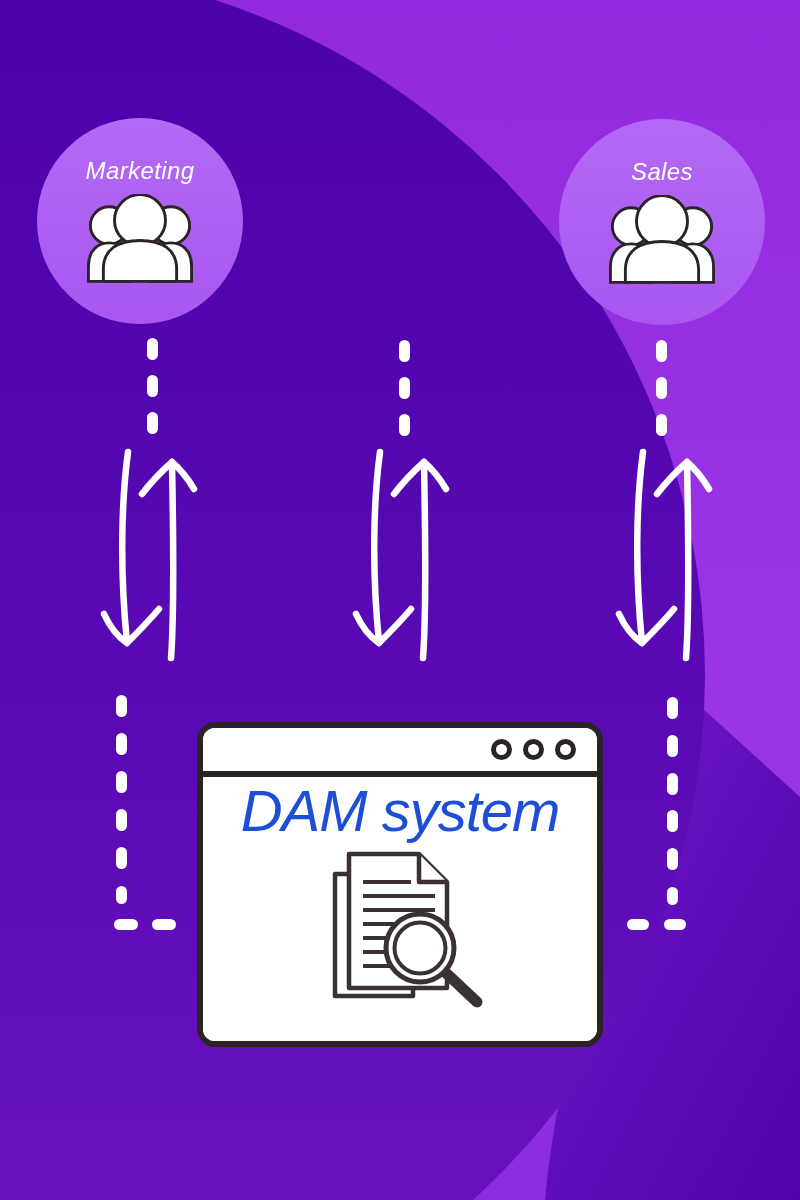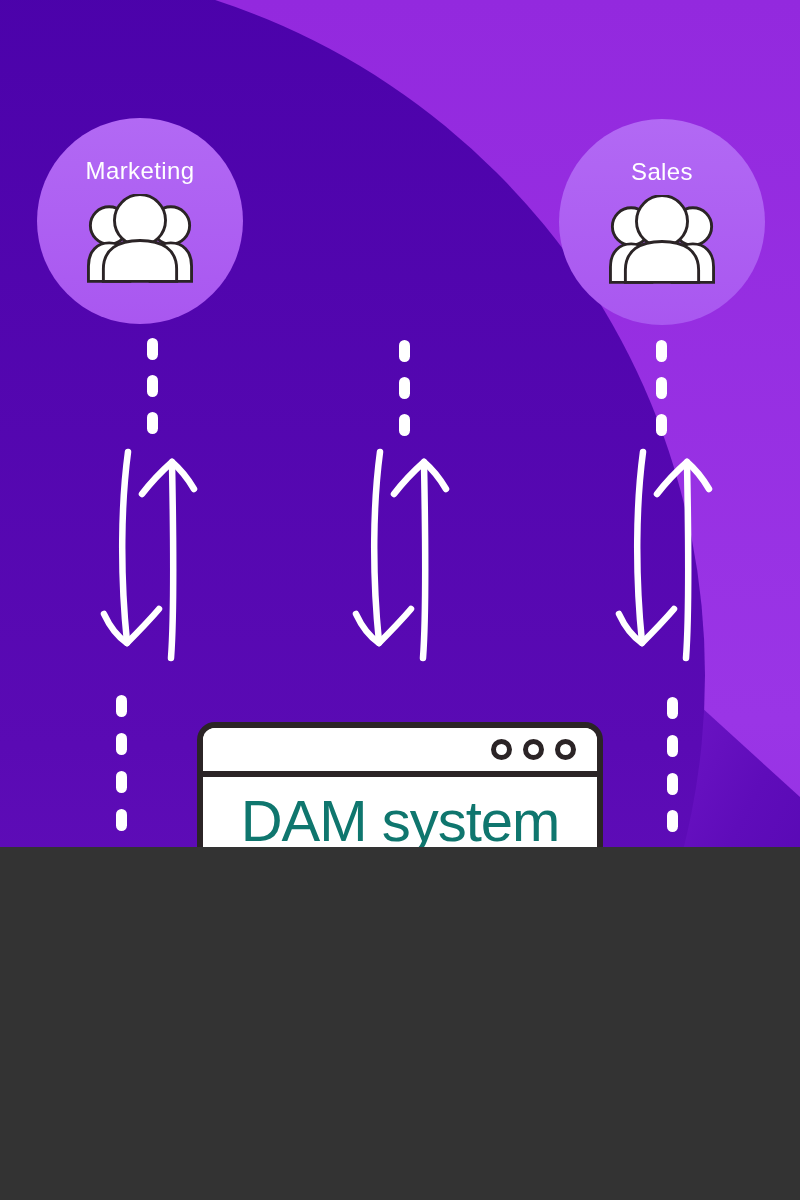--- a/index.html
+++ b/index.html
@@ -1,18 +1,19 @@
 <!DOCTYPE html>
 <html><head>
 <meta charset="utf-8">
 <style>
   html,body{margin:0;padding:0;background:#333;}
   .stage{
-    position:relative;width:800px;height:847px;overflow:hidden;
+    position:relative;width:800px;height:1200px;overflow:hidden;
     font-family:"Liberation Sans",sans-serif;
+    font-style:italic;
     -webkit-font-smoothing:antialiased;
   }
   .bg-svg{position:absolute;left:0;top:0;width:800px;height:1200px;}
 
   
   .dept-circle{
     position:absolute;width:206px;height:206px;border-radius:50%;
     background:linear-gradient(180deg,#b269f4 0%,#a957f0 100%);
     display:flex;flex-direction:column;align-items:center;
   }
@@ -42,21 +43,21 @@
     border-radius:18px;display:flex;flex-direction:column;
   }
   .dam-titlebar{
     height:43px;flex:0 0 43px;border-bottom:6px solid #2b2426;
     display:flex;align-items:center;justify-content:flex-end;
     padding-right:21px;gap:11px;border-radius:12px 12px 0 0;background:#ffffff;
   }
   .win-dot{width:21px;height:21px;box-sizing:border-box;border:5px solid #2b2426;border-radius:50%;background:#fff;}
   .dam-body{flex:1;display:flex;flex-direction:column;align-items:center;border-radius:0 0 12px 12px;background:#ffffff;}
   .dam-title{
-    margin-top:10px;font-size:58px;letter-spacing:-1px;color:#0f766e;
+    font-size:58px;letter-spacing:-1px;color:#1d4ed8;
     font-weight:400;white-space:nowrap;
   }
   .doc-icon{margin-top:4px;margin-left:14px;}
 </style>
 </head>
 <body>
 
 <div class="stage">
 
   <svg class="bg-svg" viewBox="0 0 800 1200" preserveAspectRatio="none" aria-hidden="true">

